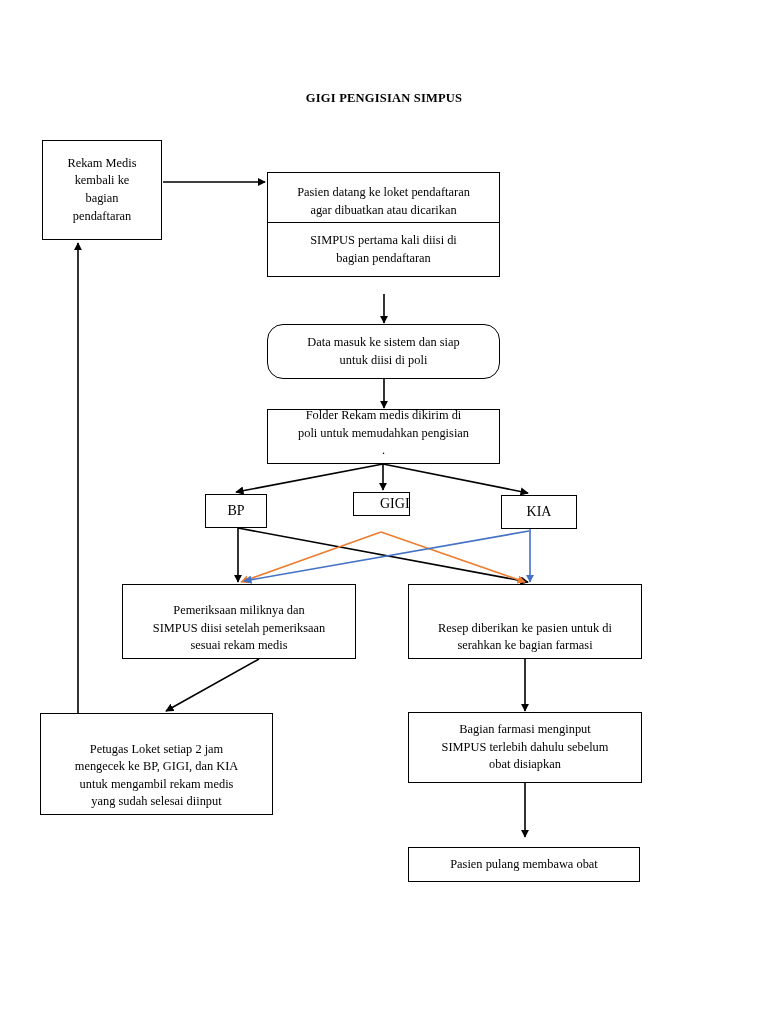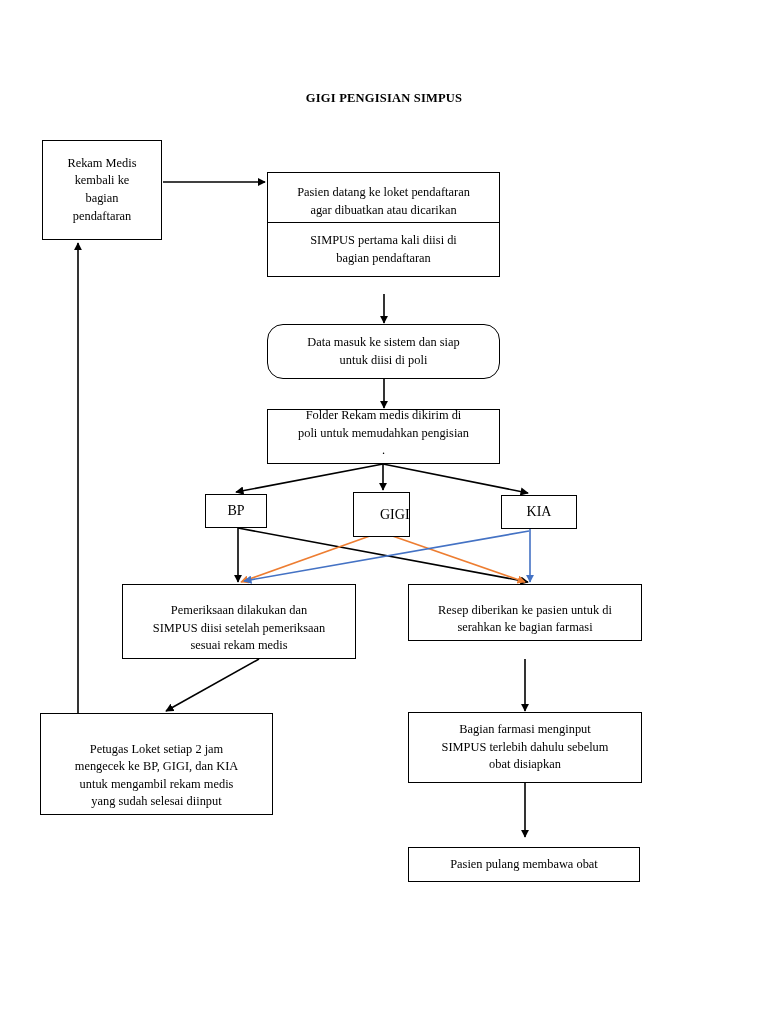--- a/index.html
+++ b/index.html
@@ -159,35 +159,35 @@
   <div class="node top-text" style="left:267px; top:409px; width:233px; height:55px;">
     <span class="node-text">Folder Rekam medis dikirim di
 poli untuk memudahkan pengisian
 .</span>
   </div>
 
   <div class="node small" style="left:205px; top:494px; width:62px; height:34px;">
     <span class="node-text">BP</span>
   </div>
 
-  <div class="node small" style="left:353px; top:492px; width:57px; height:45px;padding-left:26px;">
+  <div class="node small" style="left:353px; top:492px; width:57px; height:24px;padding-left:26px;">
     <span class="node-text">GIGI</span>
   </div>
 
   <div class="node small" style="left:501px; top:495px; width:76px; height:34px;">
     <span class="node-text">KIA</span>
   </div>
 
   <div class="node top-text" style="left:122px; top:584px; width:234px; height:75px;">
-    <span class="node-text">Pemeriksaan dilakukan dan
+    <span class="node-text">Pemeriksaan miliknya dan
 SIMPUS diisi setelah pemeriksaan
 sesuai rekam medis</span>
   </div>
 
-  <div class="node top-text" style="left:408px; top:584px; width:234px; height:57px;">
+  <div class="node top-text" style="left:408px; top:584px; width:234px; height:75px;">
     <span class="node-text">Resep diberikan ke pasien untuk di
 serahkan ke bagian farmasi</span>
   </div>
 
   <div class="node top-text" style="left:40px; top:713px; width:233px; height:102px;">
     <span class="node-text">Petugas Loket setiap 2 jam
 mengecek ke BP, GIGI,  dan KIA
 untuk mengambil rekam medis
 yang sudah selesai diinput</span>
   </div>

